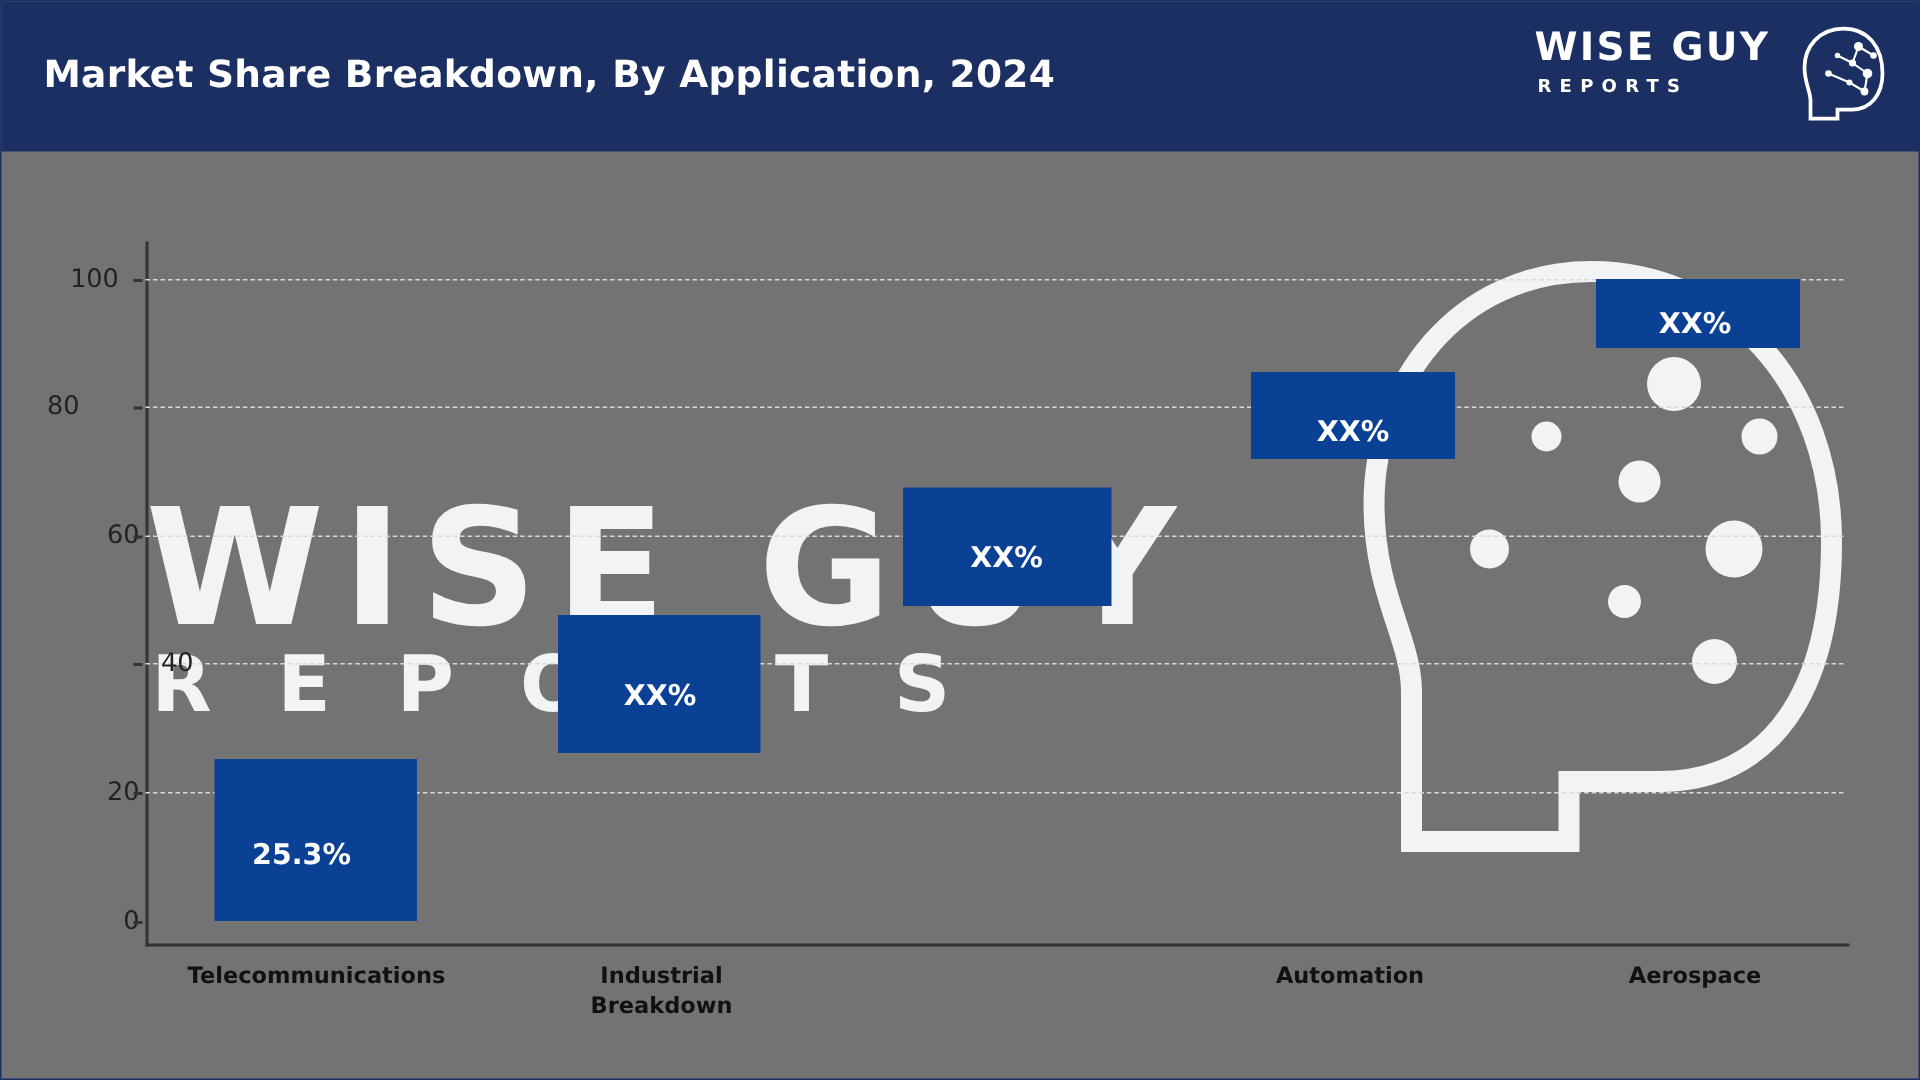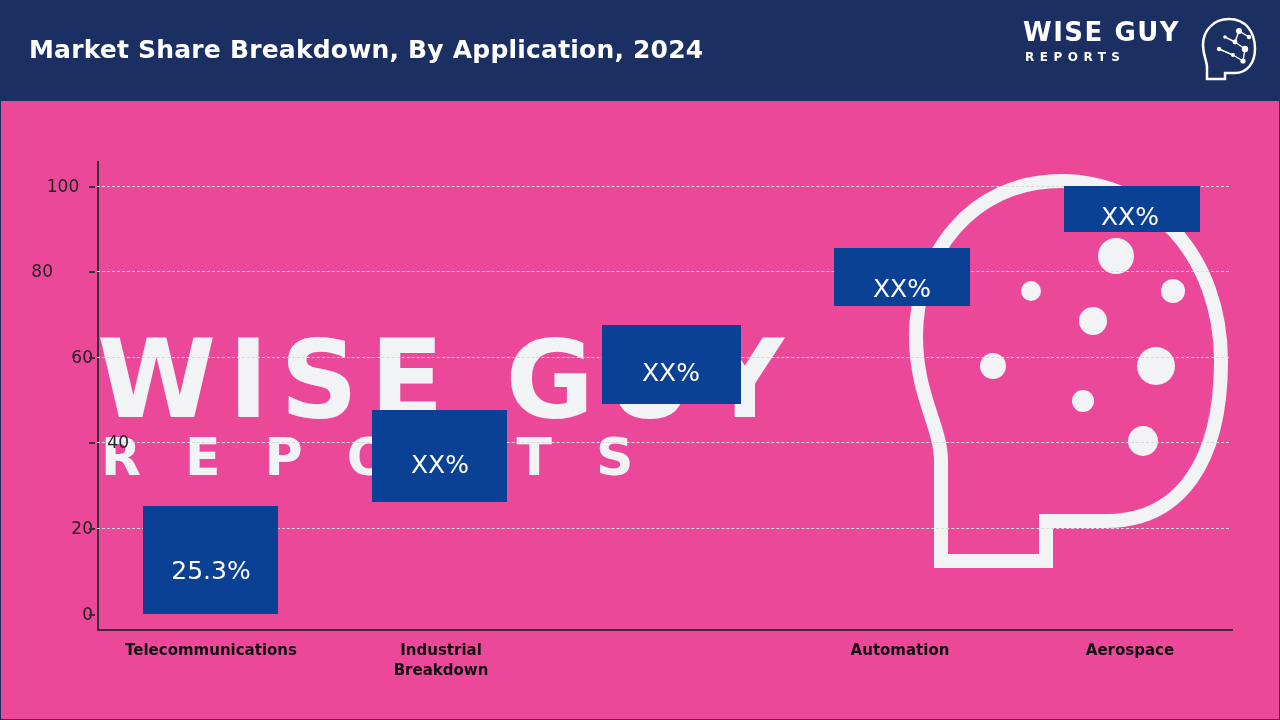--- a/index.html
+++ b/index.html
@@ -12,21 +12,21 @@
     background: #ffffff;
     font-family: "DejaVu Sans", sans-serif;
     overflow: hidden;
   }
   .page {
     position: relative;
     width: 1280px;
     height: 720px;
     box-sizing: border-box;
     border: 1px solid #1b2f63;
-    background: #ec4899;
+    background: #737373;
   }
   
   .header {
     position: absolute;
     left: 0;
     top: 0;
     width: 1280px;
     height: 100px;
     background: #1b2f63;
     box-sizing: border-box;
@@ -161,22 +161,22 @@
     height: 0;
     border-top: 2px solid #333333;
   }
   .bar {
     position: absolute;
     background: #0b4195;
   }
   .bar-label {
     position: absolute;
     color: #ffffff;
-    font-size: 25px;
-    font-weight: normal;
+    font-size: 19px;
+    font-weight: bold;
     text-align: center;
     white-space: nowrap;
     transform: translate(-50%, -50%);
   }
   .cat-label {
     position: absolute;
     color: #111111;
     font-size: 15px;
     font-weight: bold;
     text-align: center;
@@ -252,21 +252,21 @@
       <div class="ytick-mark" style="left:-8px;top:275px;"></div>
       <div class="ytick-mark" style="left:-8px;top:361px;"></div>
       <div class="ytick-mark" style="left:-8px;top:447px;"></div>
 
       <div class="bar" style="left:46px;  top:339px; width:135px; height:108px;"></div>
       <div class="bar" style="left:275px; top:243px; width:135px; height:92px;"></div>
       <div class="bar" style="left:505px; top:158px; width:139px; height:79px;"></div>
       <div class="bar" style="left:737px; top:81px;  width:136px; height:58px;"></div>
       <div class="bar" style="left:967px; top:19px;  width:136px; height:46px;"></div>
 
-      <div class="bar-label" style="left:114px; top:403px;">25.3%</div>
+      <div class="bar-label" style="left:104px; top:403px;">25.3%</div>
       <div class="bar-label" style="left:343px; top:297px;">XX%</div>
       <div class="bar-label" style="left:574px; top:205px;">XX%</div>
       <div class="bar-label" style="left:805px; top:121px;">XX%</div>
       <div class="bar-label" style="left:1033px; top:49px;">XX%</div>
     </div>
 
     <div class="cat-label" style="left:210px; top:539px;">
       <div>Telecommunications</div>
     </div>
     <div class="cat-label" style="left:440px; top:539px;">

